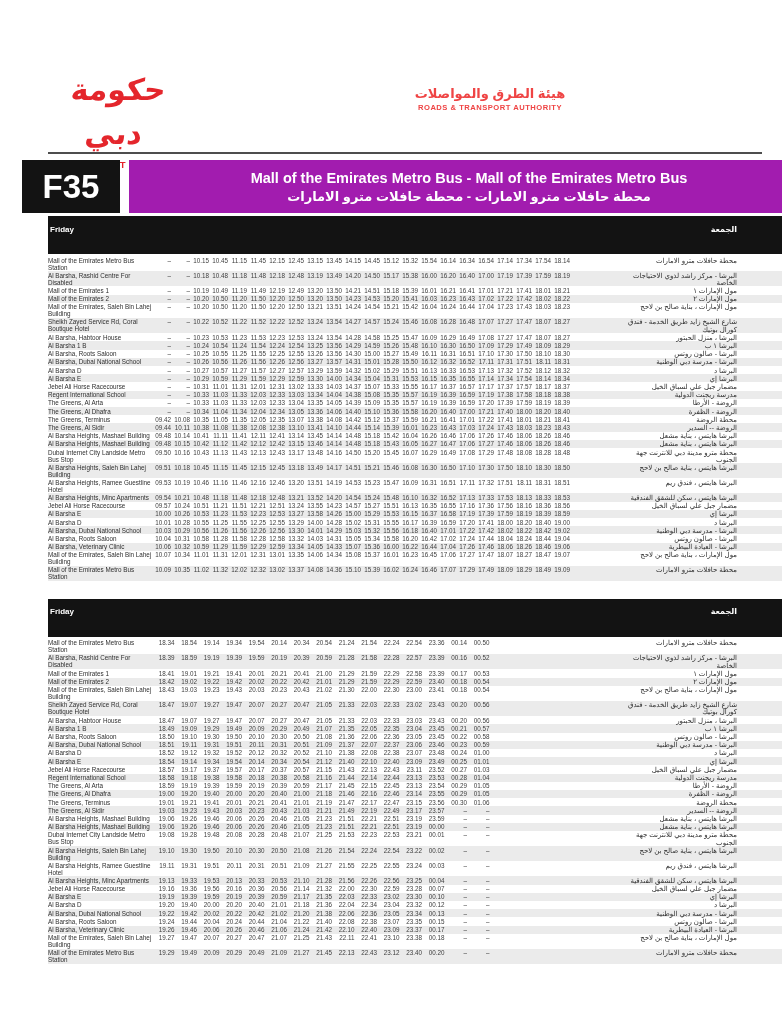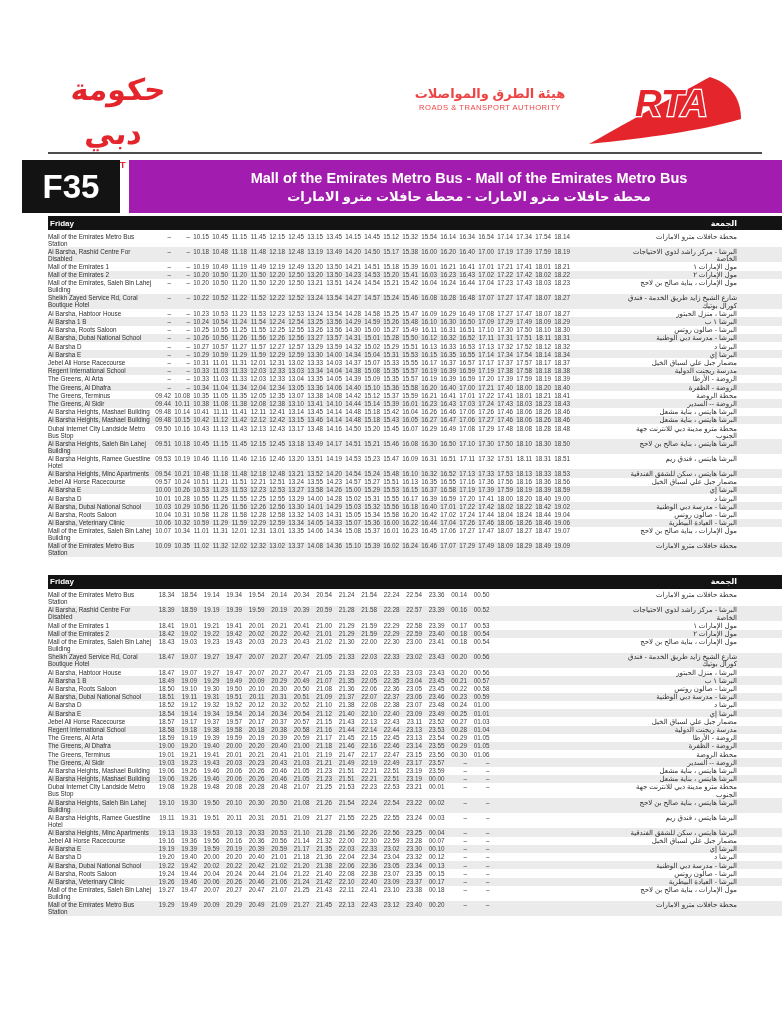--- a/index.html
+++ b/index.html
@@ -5,37 +5,37 @@
   html,body{margin:0;padding:0;background:#fff;}
   .page{position:relative;width:782px;height:1024px;background:#fff;overflow:hidden;
         font-family:"Liberation Sans","DejaVu Sans",sans-serif;}
 
   
   .gov-logo{position:absolute;left:46px;top:68px;width:140px;text-align:center;color:#e4262c;}
   .gov-arabic{font-size:30px;line-height:44px;font-weight:bold;transform:skewX(-6deg);}
   .gov-en{font-size:9.5px;font-weight:bold;letter-spacing:.4px;margin-top:3px;white-space:nowrap;}
   .rta-text{position:absolute;left:400px;top:86px;width:180px;text-align:center;color:#ef4444;}
   .rta-ar{font-size:13px;font-weight:bold;line-height:15px;}
-  .rta-en{font-size:7.6px;font-weight:normal;letter-spacing:.5px;margin-top:2px;white-space:nowrap;}
+  .rta-en{font-size:7.6px;font-weight:bold;letter-spacing:.5px;margin-top:2px;white-space:nowrap;}
   .rta-logo{position:absolute;left:585px;top:73px;width:160px;height:76px;}
 
   
   .top-line{position:absolute;left:48px;top:152px;width:714px;height:2px;background:#4d4d4d;}
   .f35-box{position:absolute;left:22px;top:160px;width:98px;height:53px;background:#131313;color:#fff;
            display:flex;align-items:center;justify-content:center;font-size:33px;font-weight:bold;}
   .title-box{position:absolute;left:129px;top:160px;width:680px;height:53px;background:#a21caf;color:#fff;
              display:flex;flex-direction:column;justify-content:center;text-align:center;gap:3px;}
   .title-en{font-size:14.5px;font-weight:bold;}
   .title-ar{font-size:13px;font-weight:bold;direction:rtl;}
 
   
   .table{position:absolute;left:48px;top:216px;width:734px;}
   .sec.s2{margin-top:18px;}
-  .daybar{height:14px;background:#131313;color:#fff;display:flex;justify-content:space-between;
-          align-items:center;padding:0 45px 0 2px;font-size:8px;font-weight:bold;}
+  .daybar{height:26px;background:#131313;color:#fff;display:flex;justify-content:space-between;
+          align-items:center;padding:0 45px 12px 2px;font-size:8px;font-weight:bold;}
   .daybar .ar-day{direction:rtl;}
   .rows{padding-top:2px;}
   .row{display:flex;align-items:flex-start;padding:.5px 45px .5px 0;}
   .row.stripe{background:#ebebeb;}
   .name{width:104px;font-size:6.3px;line-height:7px;color:#2e2e2e;}
   .times{display:flex;flex-wrap:nowrap;}
   .t{flex:none;font-size:6.3px;line-height:7px;color:#3d3d3d;text-align:right;}
   .s1 .t{width:19px;}
   .s2 .t{width:22.5px;}
   .ar{margin-left:auto;width:110px;font-size:7px;line-height:7.2px;color:#2e2e2e;text-align:right;direction:rtl;}
@@ -48,26 +48,20 @@
   <div class="gov-logo">
     <div class="gov-arabic" dir="rtl">حكومة دبي</div>
     <div class="gov-en">GOVERNMENT OF DUBAI</div>
   </div>
 
   <div class="rta-text">
     <div class="rta-ar" dir="rtl">هيئة الطرق والمواصلات</div>
     <div class="rta-en">ROADS &amp; TRANSPORT AUTHORITY</div>
   </div>
 
-  <div class="rta-logo">
-    <svg width="160" height="76" viewBox="0 0 160 76" xmlns="http://www.w3.org/2000/svg">
-      <path d="M125 4 C95 20 50 45 4 71 C62 65 115 58 156 46 C156 27 147 11 125 4 Z" fill="#e4262c"></path>
-      <text x="50" y="43" font-family="Liberation Sans, DejaVu Sans, sans-serif" font-size="37" font-weight="bold" font-style="italic" fill="#e4262c" stroke="#ffffff" stroke-width="2.6" paint-order="stroke">RTA</text>
-    </svg>
-  </div>
 
   <div class="top-line"></div>
 
   <div class="f35-box">F35</div>
   <div class="title-box">
     <div class="title-en">Mall of the Emirates Metro Bus - Mall of the Emirates Metro Bus</div>
     <div class="title-ar">محطة حافلات مترو الامارات - محطة حافلات مترو الامارات</div>
   </div>
 
   <div class="table">

